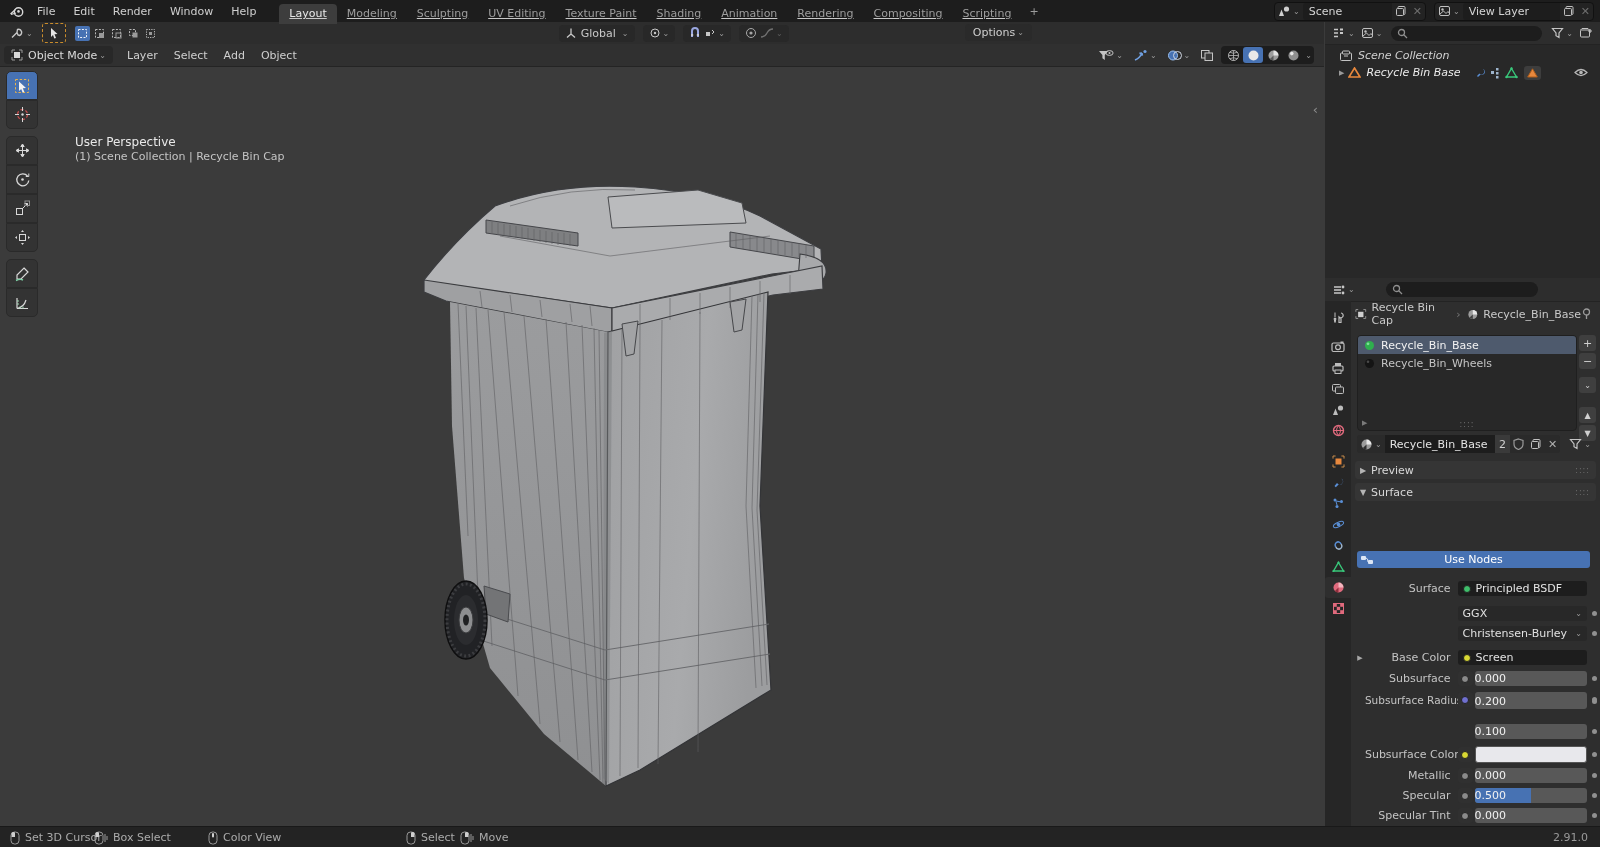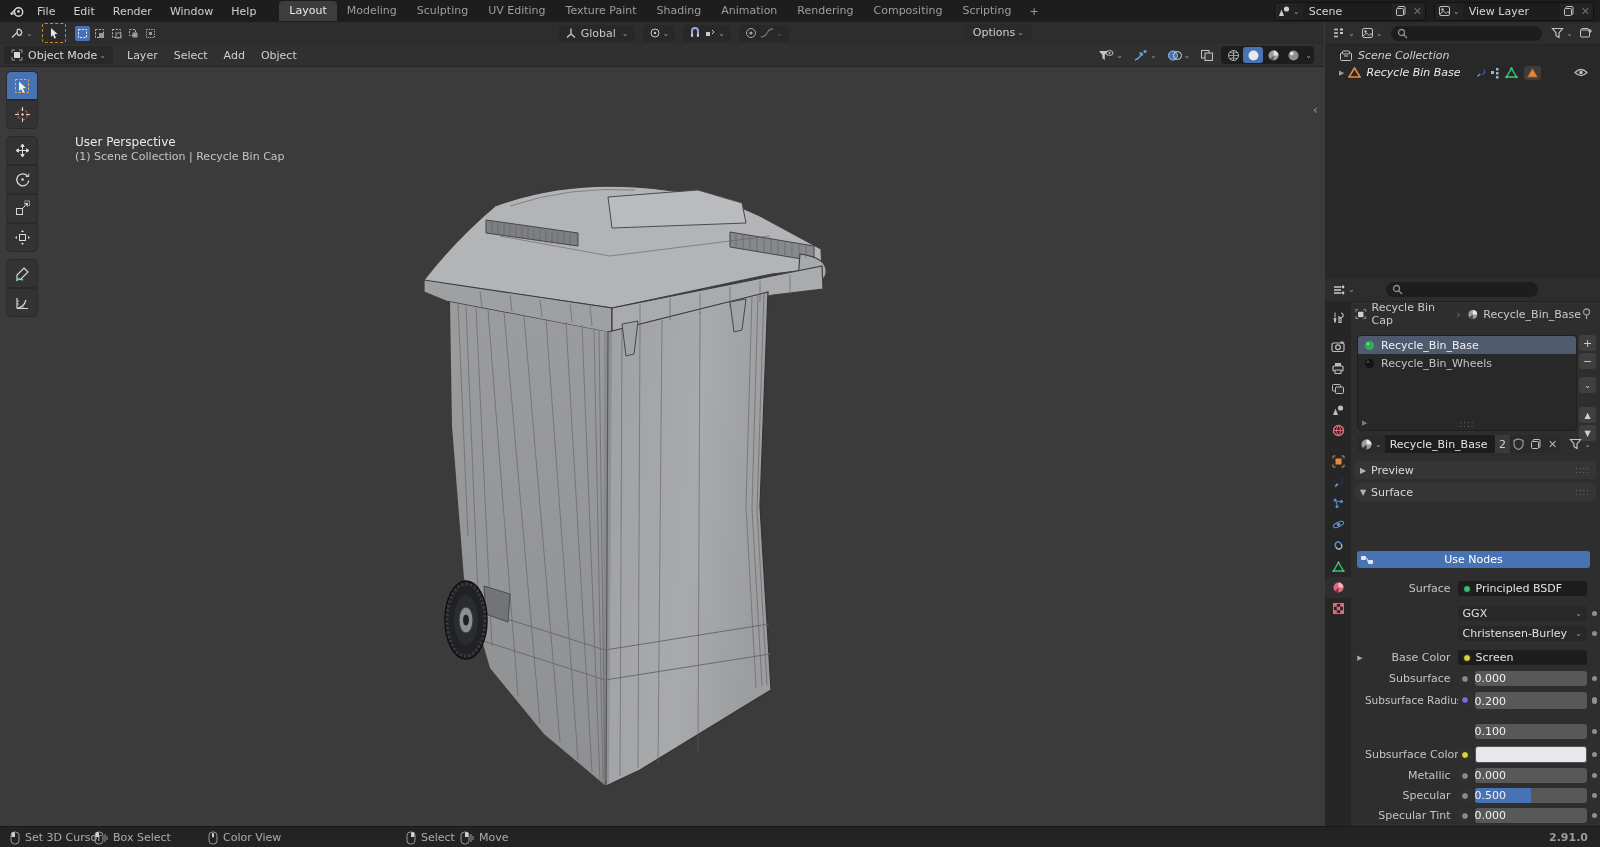--- a/index.html
+++ b/index.html
@@ -6,21 +6,21 @@
   .app{position:relative;width:1600px;height:847px;overflow:hidden;
        font-family:"DejaVu Sans","Liberation Sans",sans-serif;font-size:11px;color:#c8c8c8;
        background:#3b3b3b;-webkit-font-smoothing:antialiased;}
   .abs{position:absolute;}
   .row{display:flex;align-items:center;}
   svg{display:block;}
 
   
   .topbar{left:0;top:0;width:1600px;height:22px;background:#1d1d1d;display:flex;align-items:center;z-index:30;}
   .menu-item{padding:0 9px;color:#cfcfcf;cursor:default;}
-  .ws-tabs{display:flex;align-items:center;height:14px;margin-left:14px;}
+  .ws-tabs{display:flex;align-items:flex-start;height:14px;margin-left:14px;text-decoration:underline;}
   .ws-tabs .tab{padding:3px 10px 4px;color:#9d9d9d;border-radius:4px 4px 0 0;}
   .ws-tabs .tab.active{background:#3d3d3d;color:#e8e8e8;}
   .plus-ws{padding:0 8px;color:#9d9d9d;}
   .sel-group{display:flex;align-items:center;background:#232323;border:1px solid #111;border-radius:4px;height:17px;margin-left:8px;}
   .sel-group .fld{background:#1d1d1d;height:100%;display:flex;align-items:center;padding:0 6px;color:#d5d5d5;border-radius:3px 0 0 3px;}
   .icon-btn{display:flex;align-items:center;justify-content:center;padding:0 3px;height:100%;}
   .chev{font-size:8px;color:#9a9a9a;margin-left:2px;}
 
   
   .toolrow{left:0;top:22px;width:1324px;height:22px;background:#2d2d2d;border-bottom:1px solid #232323;display:flex;align-items:center;z-index:20;}
@@ -102,21 +102,21 @@
   .slider .val{position:relative;text-align:center;line-height:15px;}
   .dropdown{flex:1;height:15px;background:#282828;border-radius:3px;display:flex;align-items:center;padding:0 5px;color:#e0e0e0;}
   .dropdown .chev{margin-left:auto;}
   .kdot{width:8px;display:flex;justify-content:center;margin-left:3px;}
   .kdot i{width:5px;height:5px;border-radius:50%;background:#909090;display:block;}
   .colorfield{flex:1;height:15px;background:#e8e8ec;border-radius:3px;border:1px solid #555;}
 
   
   .statusbar{left:0;top:826px;width:1600px;height:21px;background:#232323;border-top:1px solid #191919;color:#ababab;z-index:40;}
   .st-item{position:absolute;top:0;height:21px;display:flex;align-items:center;gap:5px;}
-  .version{position:absolute;right:12px;top:0;height:21px;display:flex;align-items:center;color:#9a9a9a;font-weight:bold;}
+  .version{position:absolute;right:12px;top:0;height:21px;display:flex;align-items:center;color:#9a9a9a;}
 </style>
 </head>
 <body>
 
 <div class="app">
 
   <div class="abs topbar">
     <span class="icon-btn" style="margin-left:6px">
       <svg width="16" height="14" viewBox="0 0 16 14">
           <circle cx="9.5" cy="8" r="4.2" fill="none" stroke="#d8d8d8" stroke-width="1.4"></circle>

